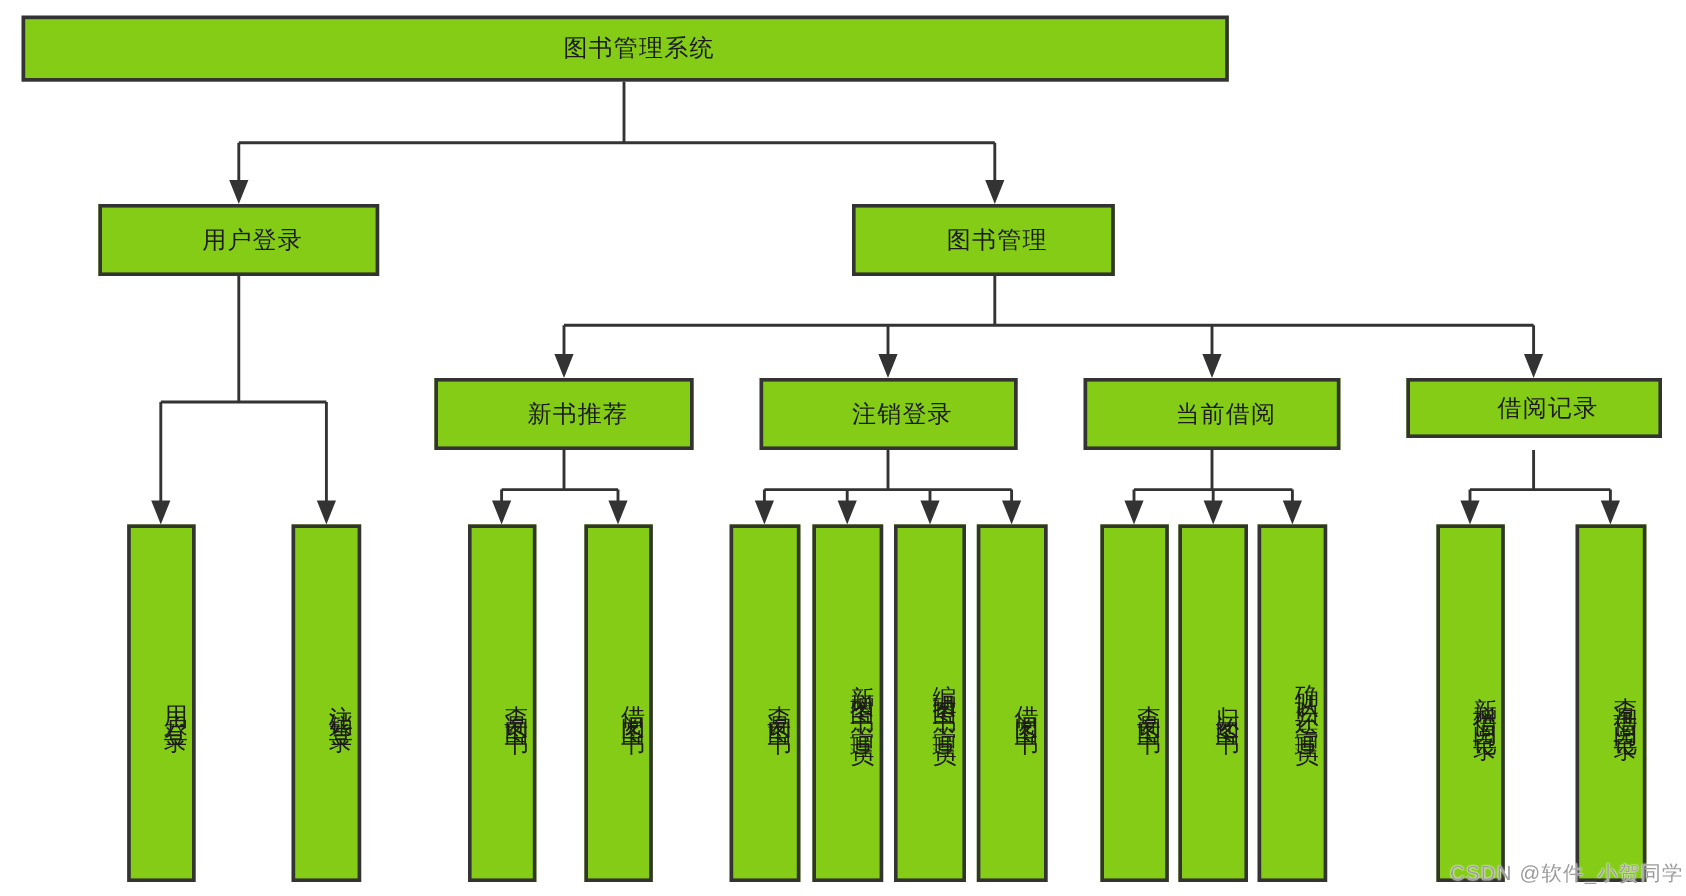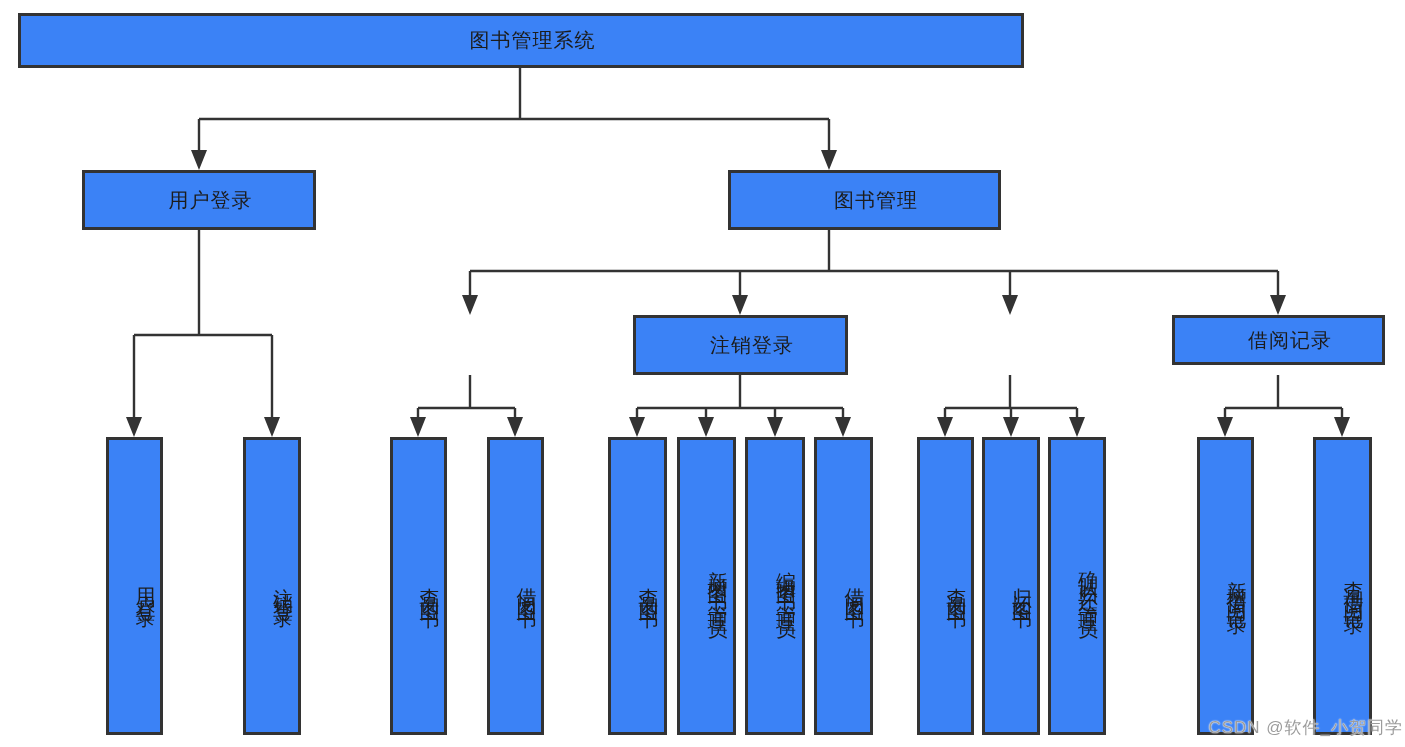--- a/index.html
+++ b/index.html
@@ -16,21 +16,21 @@
     background:var(--bg);
     overflow:hidden;
   }
   svg.connectors{position:absolute;left:0;top:0;pointer-events:none;}
   svg.connectors .lines{stroke:var(--line);stroke-width:2.4;fill:none;}
   svg.connectors .arrows{fill:var(--line);stroke:none;}
   .node{
     position:absolute;
     box-sizing:border-box;
     border:3px solid var(--line);
-    background:#3b82f6;
+    background:#84cc16;
     display:flex;align-items:center;justify-content:center;
     z-index:2;
     padding-left:23px;
   }
   .node .lbl{color:var(--ink);}
   .h .lbl{font-size:20px;letter-spacing:1px;white-space:nowrap;}
   .v .lbl{
     writing-mode:vertical-rl;
     text-orientation:mixed;
     font-size:20px;
@@ -76,26 +76,32 @@
       M1217 417 L1233 417 L1225 437 Z M1334 417 L1350 417 L1342 437 Z"></path>
   </svg>
 
   <div class="node h" style="left:18px;top:13px;width:1006px;height:55px">
     <span class="lbl">图书管理系统</span>
   </div>
 
   <div class="node h" style="left:82px;top:170px;width:234px;height:60px">
     <span class="lbl">用户登录</span>
   </div>
-  <div class="node h" style="left:728px;top:170px;width:273px;height:60px">
+  <div class="node h" style="left:710px;top:170px;width:219px;height:60px">
     <span class="lbl">图书管理</span>
   </div>
 
+  <div class="node h" style="left:362px;top:315px;width:216px;height:60px">
+    <span class="lbl">新书推荐</span>
+  </div>
   <div class="node h" style="left:633px;top:315px;width:215px;height:60px">
     <span class="lbl">注销登录</span>
+  </div>
+  <div class="node h" style="left:903px;top:315px;width:214px;height:60px">
+    <span class="lbl">当前借阅</span>
   </div>
   <div class="node h" style="left:1172px;top:315px;width:213px;height:50px">
     <span class="lbl">借阅记录</span>
   </div>
 
   <div class="node v" style="left:106px;top:437px;width:57px;height:298px">
     <span class="lbl">用户登录</span>
   </div>
   <div class="node v" style="left:243px;top:437px;width:58px;height:298px">
     <span class="lbl">注销登录</span>

